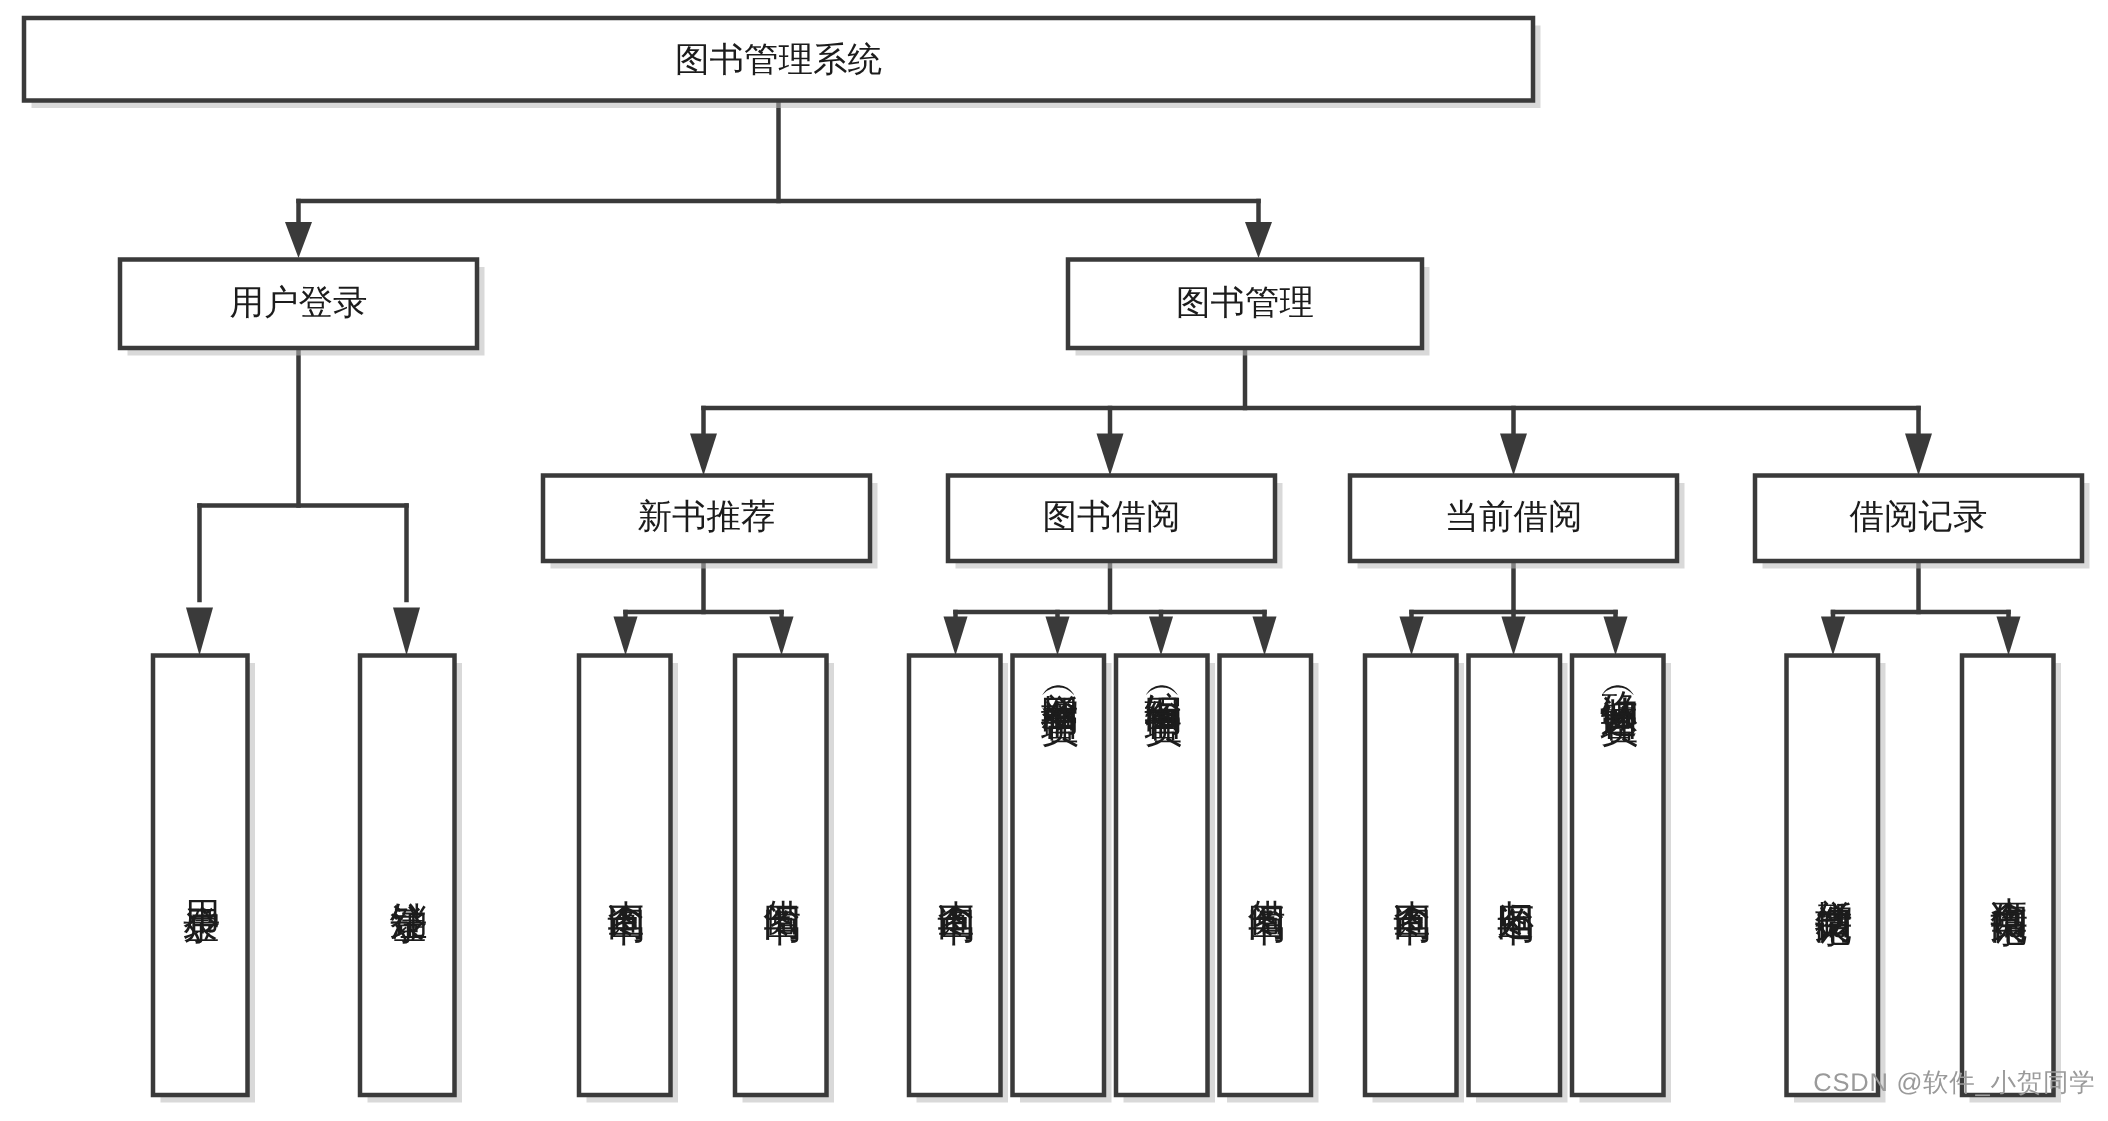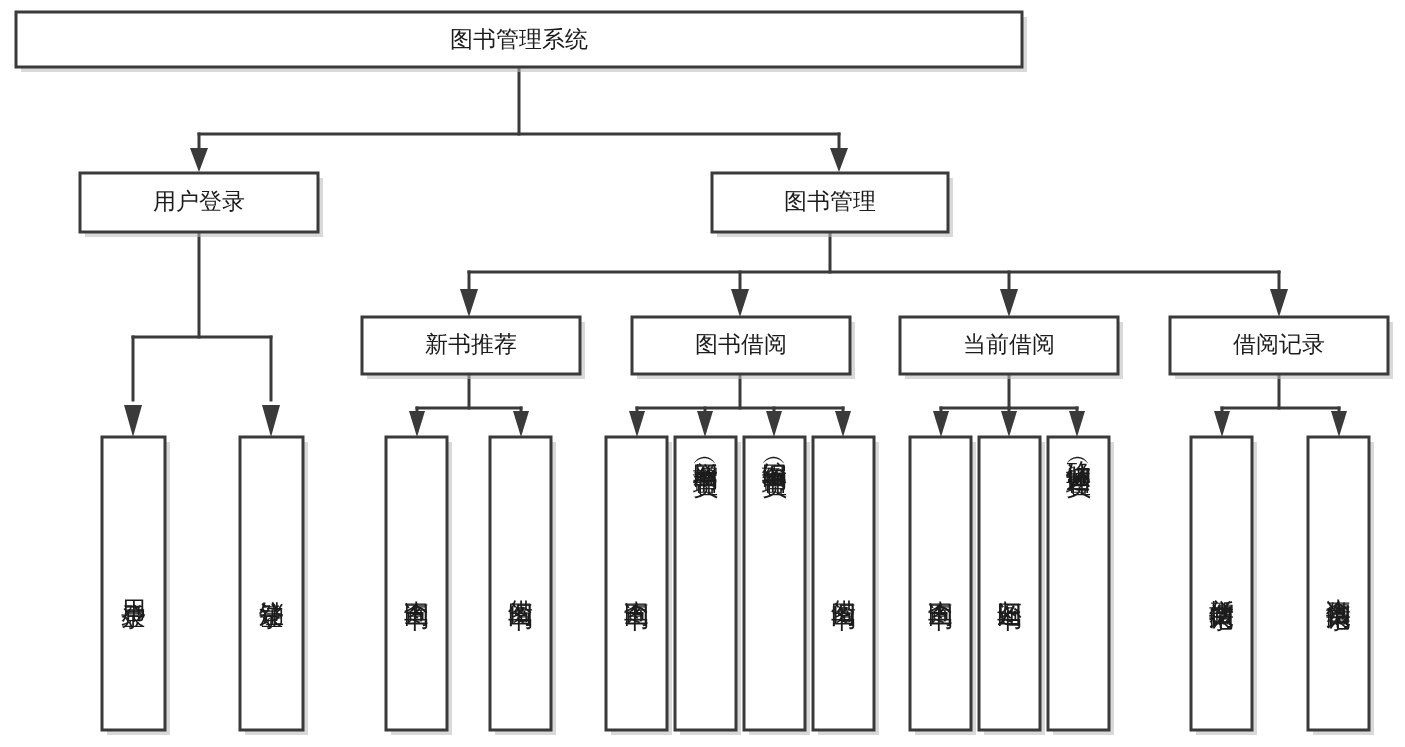--- a/index.html
+++ b/index.html
@@ -297,14 +297,15 @@
     <span class="leaf-label">确认归还（管理员）</span>
   </div>
 
   <div class="leaf-label-wrap" style="left:1191px; top:437px; width:61px; height:293px;">
     <span class="leaf-label">新增借阅记录</span>
   </div>
   <div class="leaf-label-wrap" style="left:1308px; top:437px; width:61px; height:293px;">
     <span class="leaf-label">查询借阅记录</span>
   </div>
 
+  <div id="watermark">CSDN @软件_小贺同学</div>
 
 </div>
 
 </body></html>

